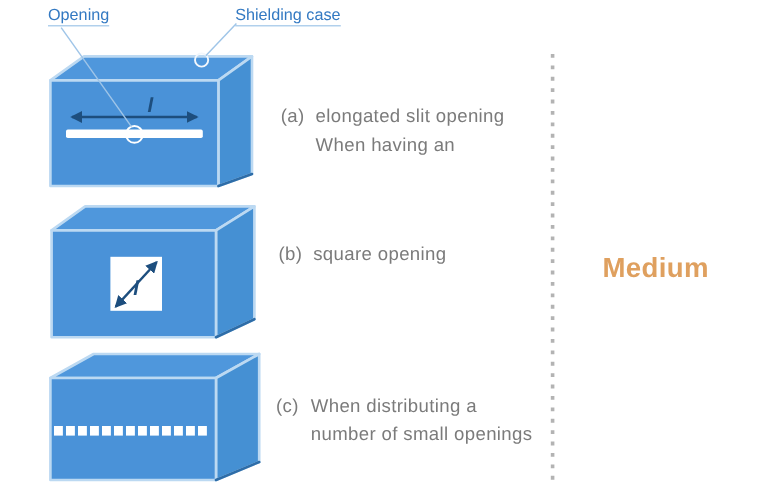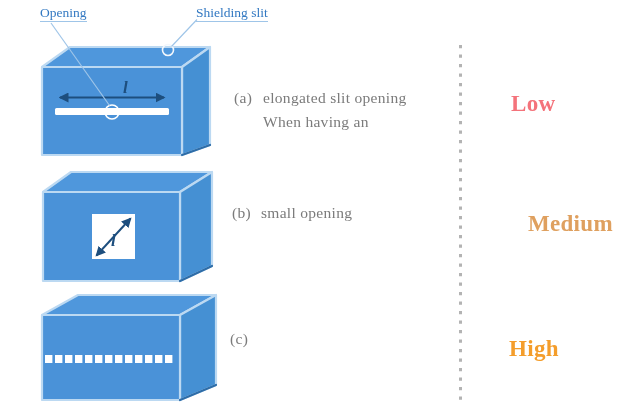--- a/index.html
+++ b/index.html
@@ -1,18 +1,18 @@
 <!DOCTYPE html>
 <html><head>
 <meta charset="utf-8">
 <style>
   html,body{margin:0;padding:0;background:#ffffff;}
   .canvas{
     position:relative;width:640px;height:410px;background:#ffffff;overflow:hidden;
-    font-family:Liberation Serif, serif;
+    font-family:Liberation Sans, sans-serif;
   }
   .gfx{position:absolute;left:0;top:0;}
   .callout-label{
     position:absolute;font-size:13.5px;color:#3379c2;
     padding-bottom:1px;border-bottom:1px solid #9fc5e8;line-height:15px;
   }
   .dim-symbol{
     position:absolute;font-style:italic;font-weight:bold;font-size:17px;color:#1d4e7e;line-height:1;
   }
   .row{
@@ -81,40 +81,42 @@
         <rect x="125" y="355" width="7.4" height="8"></rect>
         <rect x="135" y="355" width="7.4" height="8"></rect>
         <rect x="145" y="355" width="7.4" height="8"></rect>
         <rect x="155" y="355" width="7.4" height="8"></rect>
         <rect x="165" y="355" width="7.4" height="8"></rect>
       </g>
     </g>
   </svg>
 
   <div class="callout-label" style="left:40px;top:5px;">Opening</div>
-  <div class="callout-label" style="left:196px;top:5px;">Shielding slit</div>
+  <div class="callout-label" style="left:196px;top:5px;">Shielding case</div>
 
   <span class="dim-symbol" style="left:123px;top:79px;">l</span>
   <span class="dim-symbol" style="left:111px;top:232px;">l</span>
 
   <div class="row" style="left:234px;top:86px;">
     <span class="key">(a)</span>
     <span class="lines">
       <span>elongated slit opening</span>
       <span>When having an</span>
     </span>
   </div>
-  <div class="level" style="left: 511px; top: 92px; color: rgb(244, 115, 123);">Low</div>
 
   <div class="row" style="left:232px;top:201px;">
     <span class="key">(b)</span>
     <span class="lines">
-      <span>small opening</span>
+      <span>square opening</span>
     </span>
   </div>
-  <div class="level" style="left: 528px; top: 212px; color: rgb(223, 160, 95);">Medium</div>
+  <div class="level" style="left: 502px; top: 212px; color: rgb(223, 160, 95);">Medium</div>
 
   <div class="row" style="left:230px;top:327px;">
     <span class="key">(c)</span>
+    <span class="lines">
+      <span>When distributing a</span>
+      <span>number of small openings</span>
+    </span>
   </div>
-  <div class="level" style="left: 509px; top: 337px; color: rgb(244, 157, 43);">High</div>
 
 </div>
 
 </body></html>

